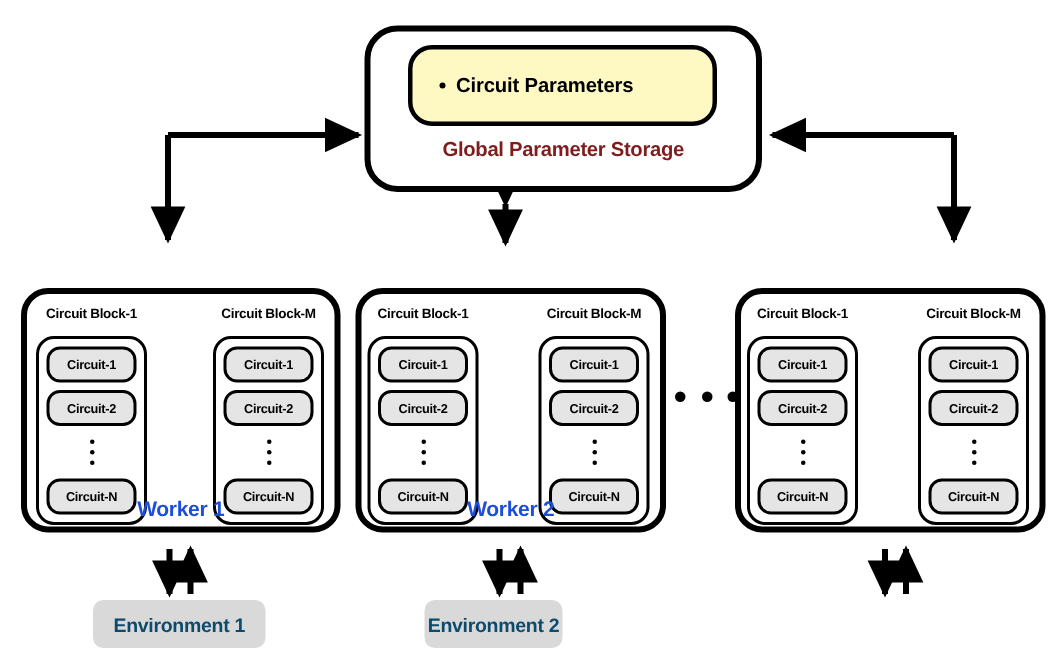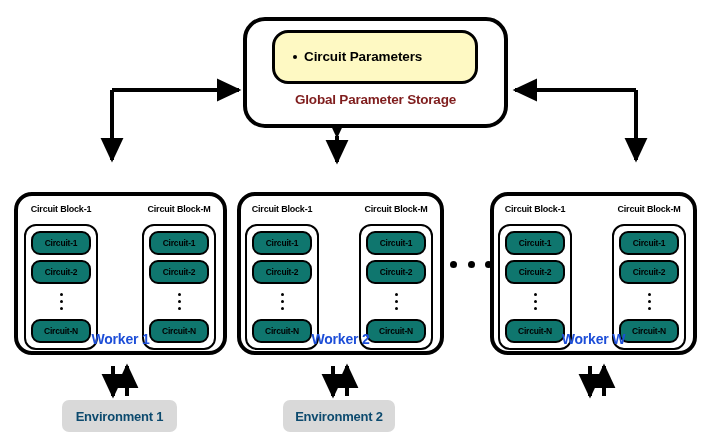--- a/index.html
+++ b/index.html
@@ -109,21 +109,21 @@
     display: flex;
     flex-direction: column;
     align-items: center;
     padding-top: 5px;
   }
   .circuit-pill {
     width: 60px;
     height: 24px;
     border: 2px solid #000;
     border-radius: 9px;
-    background: #0f766e;
+    background: #e5e5e5;
     box-sizing: border-box;
     display: flex;
     align-items: center;
     justify-content: center;
     font-size: 8.5px;
     font-weight: bold;
     color: #000;
     letter-spacing: -0.2px;
     flex: 0 0 auto;
   }
@@ -328,25 +328,24 @@
       <div class="circuit-pill">Circuit-2</div>
       <div class="vdots">
         <span class="vdot"></span>
           <span class="vdot"></span>
           <span class="vdot"></span>
       </div>
       <div class="circuit-pill">Circuit-N</div>
       <div class="pill-gap"></div>
     </div>
 
-    <div class="worker-title">Worker W</div>
   </div>
 
   <div class="abs" id="worker-ellipsis">
     <span class="hdot"></span>
       <span class="hdot"></span>
       <span class="hdot"></span>
   </div>
 
   <div class="abs env-box" style="left:62px; width:115px;">Environment 1</div>
-  <div class="abs env-box" style="left:283px; width:112px;">Environment 2</div>
+  <div class="abs env-box" style="left:283px; width:92px;">Environment 2</div>
 
 </div>
 
 </body></html>

